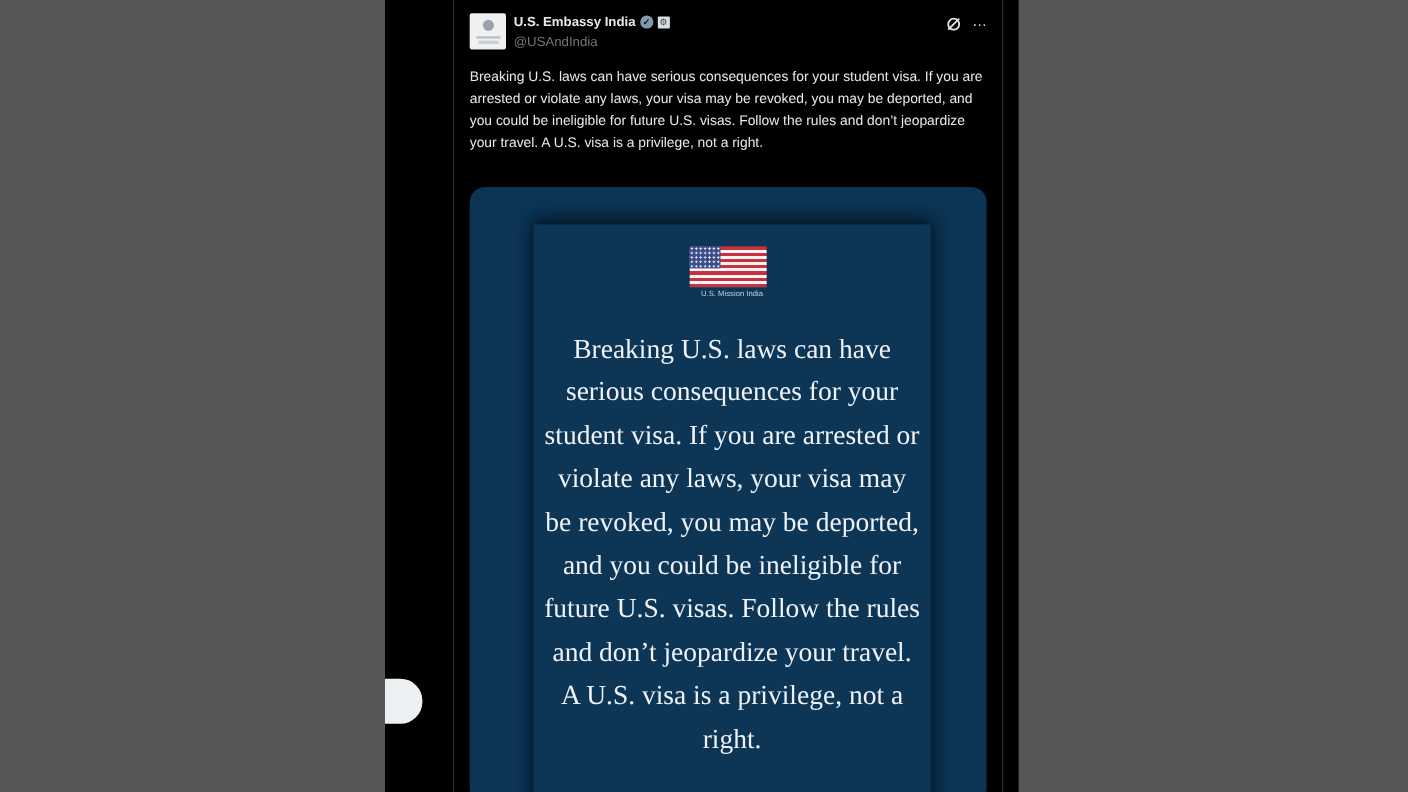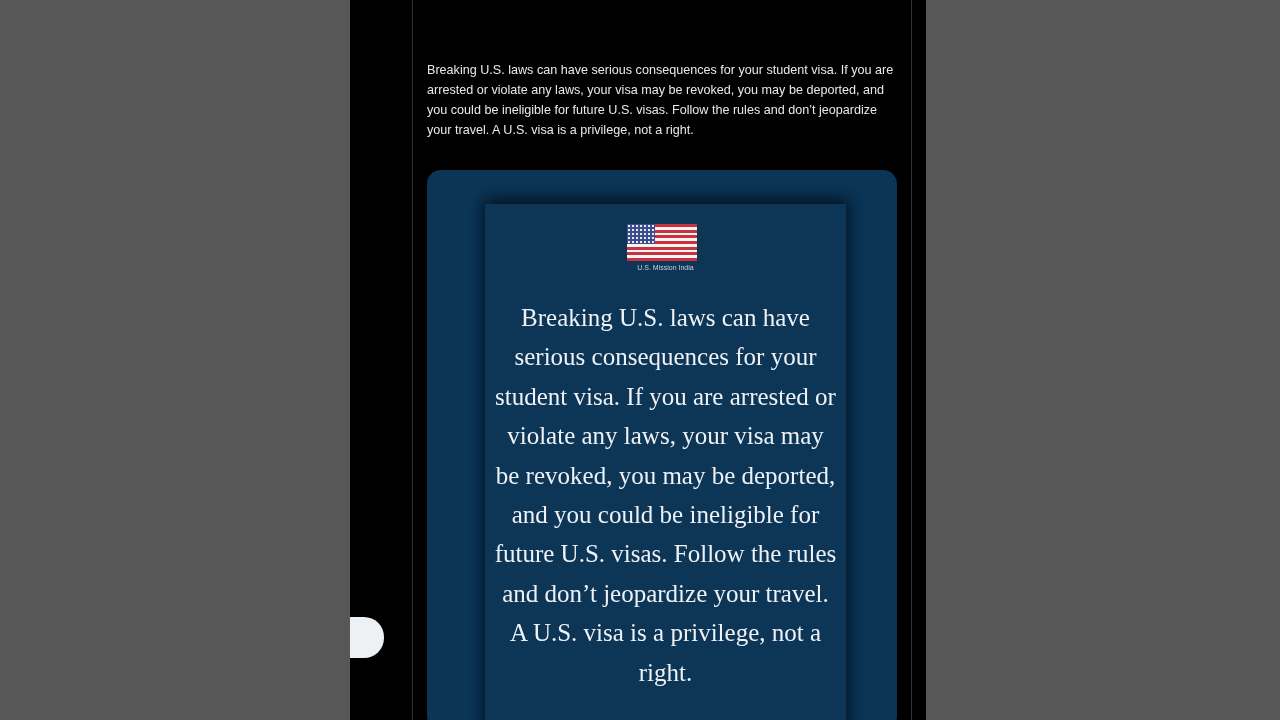--- a/index.html
+++ b/index.html
@@ -27,20 +27,42 @@
   .mission { position:absolute; left:0; right:0; top:60px; text-align:center; color:#c7d3e0; font-size:7px; }
   .media-text { position:absolute; left:0; right:0; top:94px; text-align:center; color:#eef2f6; font-family:"Liberation Serif", "DejaVu Serif", serif; font-size:25px; line-height:39.4px; padding:0 8px; }
   .side-pill { position:absolute; left:350px; top:617px; width:34px; height:41px; background:#eef1f3; border-radius:0 20px 20px 0; }
 </style>
 </head>
 <body>
 
 <div class="panel"></div>
 
 <div class="column">
+  <div class="tweet-header">
+    <div class="avatar">
+      <div class="seal"></div>
+      <div class="line"></div>
+      <div class="line2"></div>
+    </div>
+    <div class="names">
+      <div class="name-row">
+        <span class="display-name">U.S. Embassy India</span>
+        <span class="verified">✓</span>
+        <span class="affil">⚙</span>
+      </div>
+      <div class="handle">@USAndIndia</div>
+    </div>
+    <div class="actions">
+      <svg class="grok" viewBox="0 0 14 14">
+        <circle cx="7" cy="7" r="5" fill="none" stroke="#e7e9ea" stroke-width="1.6"></circle>
+        <line x1="2" y1="12" x2="12" y2="2" stroke="#e7e9ea" stroke-width="1.6"></line>
+      </svg>
+      <span>···</span>
+    </div>
+  </div>
 
   <div class="tweet-text">Breaking U.S. laws can have serious consequences for your student visa. If you are arrested or violate any laws, your visa may be revoked, you may be deported, and you could be ineligible for future U.S. visas. Follow the rules and don’t jeopardize your travel. A U.S. visa is a privilege, not a right.</div>
 
   <div class="media">
     <div class="media-inner">
       <div class="flag">
         <div class="canton"></div>
       </div>
       <div class="mission">U.S. Mission India</div>
       <div class="media-text">Breaking U.S. laws can have serious consequences for your student visa. If you are arrested or violate any laws, your visa may be revoked, you may be deported, and you could be ineligible for future U.S. visas. Follow the rules and don’t jeopardize your travel. A U.S. visa is a privilege, not a right.</div>

